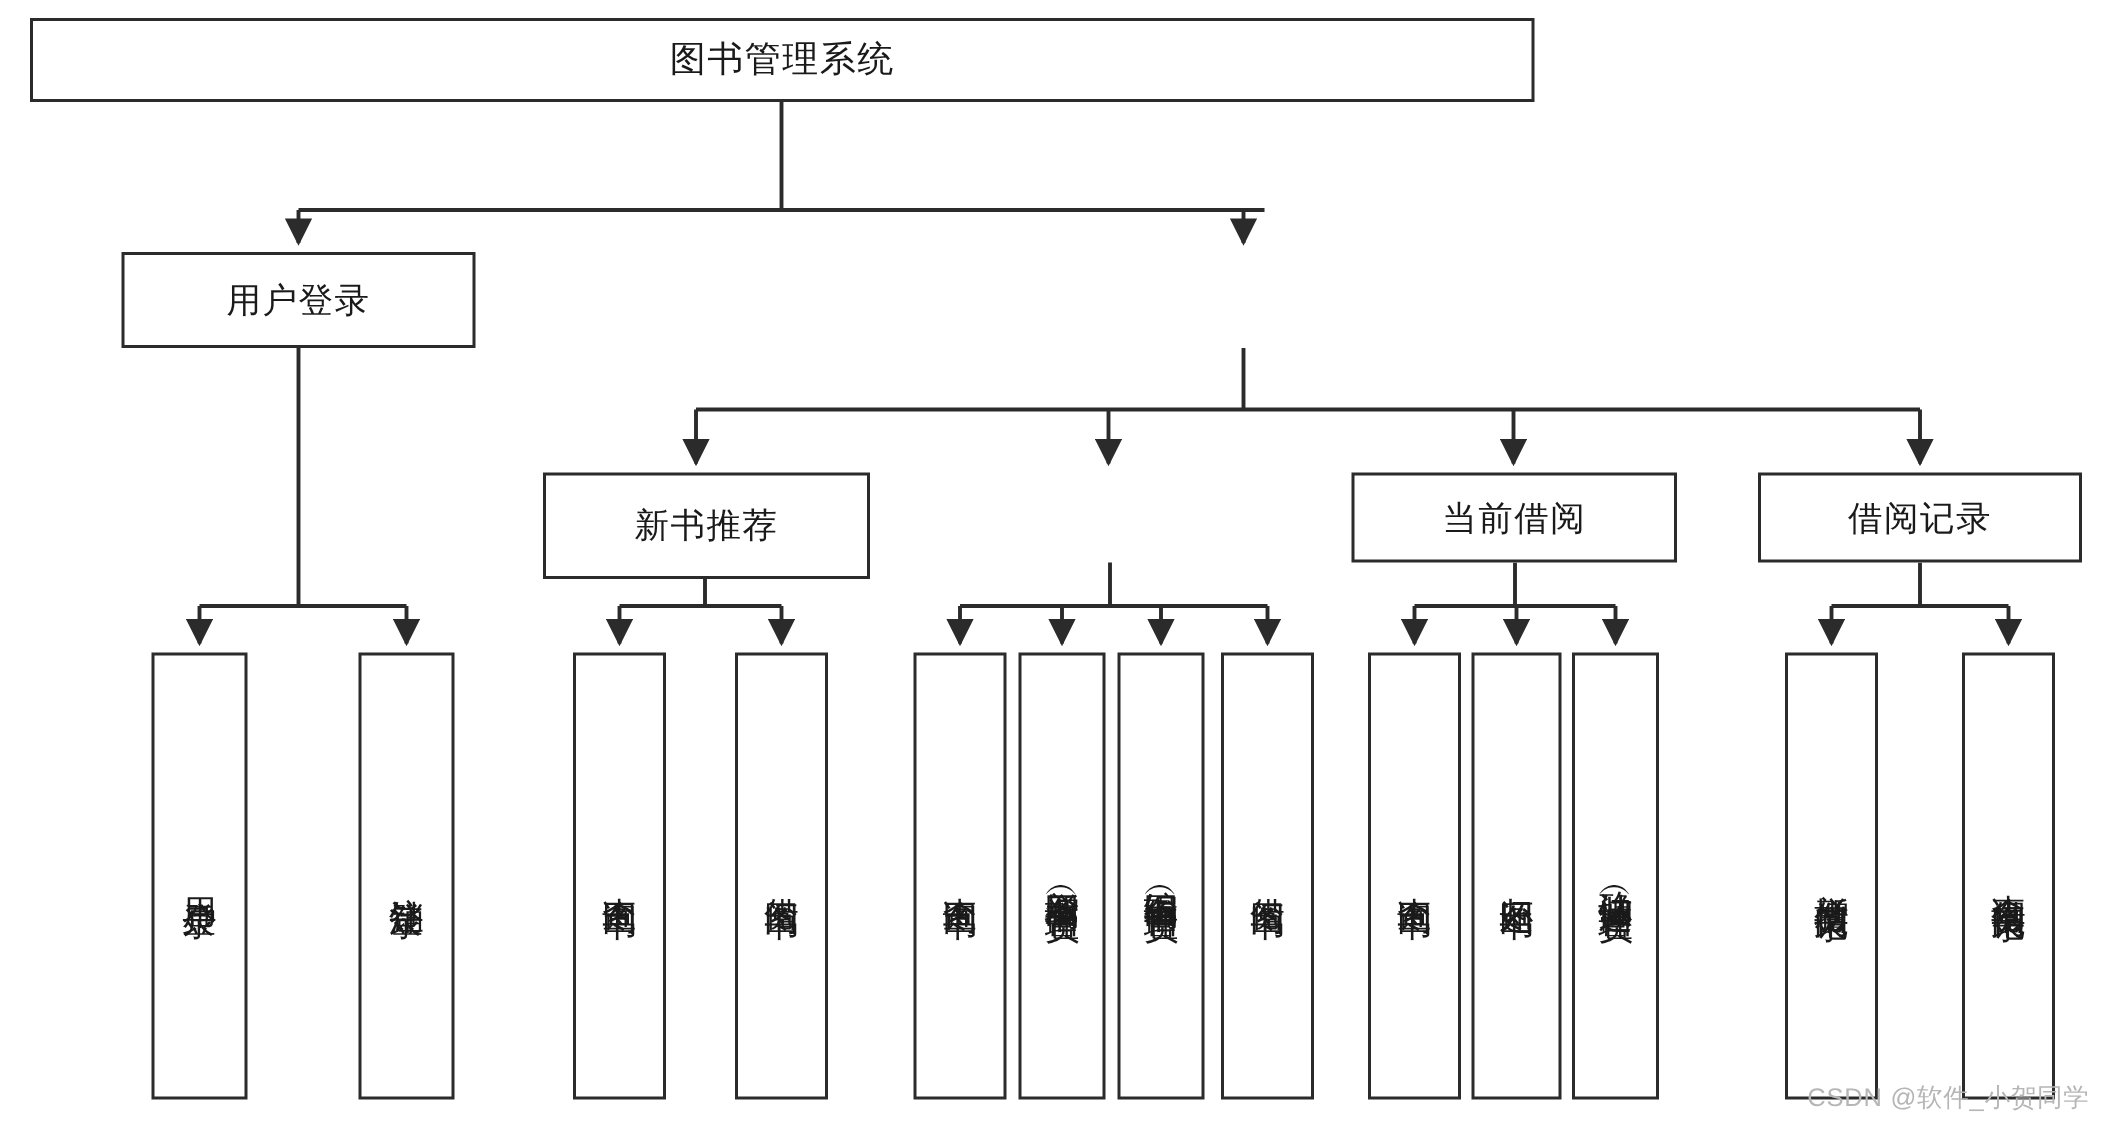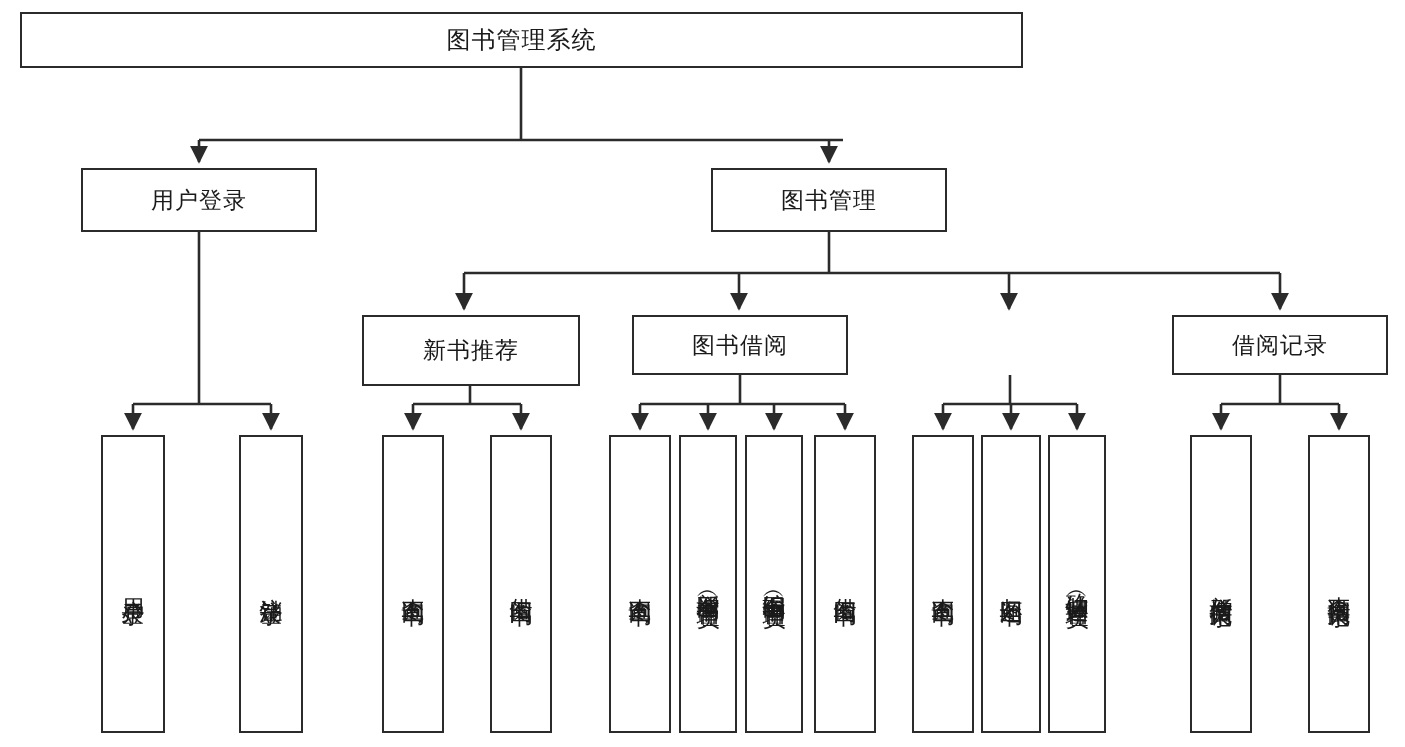--- a/index.html
+++ b/index.html
@@ -124,29 +124,26 @@
     </g>
   </svg>
 
   <div class="node node-h node-root" style="left:20px; top:12px; width:1003px; height:56px;">
     <span class="label">图书管理系统</span>
   </div>
 
   <div class="node node-h" style="left:81px; top:168px; width:236px; height:64px;">
     <span class="label">用户登录</span>
   </div>
-  <div class="node node-h" style="left:711px; top:168px; width:236px; height:64px;">
-    <span class="label">图书管理</span>
-  </div>
 
   <div class="node node-h" style="left:362px; top:315px; width:218px; height:71px;">
     <span class="label">新书推荐</span>
   </div>
-  <div class="node node-h" style="left:632px; top:315px; width:216px; height:60px;">
-    <span class="label">图书借阅</span>
+  <div class="node node-h" style="left:901px; top:315px; width:217px; height:60px;">
+    <span class="label">当前借阅</span>
   </div>
   <div class="node node-h" style="left:1172px; top:315px; width:216px; height:60px;align-items:center;">
     <span class="label">借阅记录</span>
   </div>
 
   <div class="node node-v" style="left:101px; top:435px; width:64px; height:298px;">
     <span class="label">用户登录</span>
   </div>
   <div class="node node-v" style="left:239px; top:435px; width:64px; height:298px;">
     <span class="label">注销登录</span>
@@ -182,14 +179,15 @@
     <span class="label">确认归还（管理员）</span>
   </div>
 
   <div class="node node-v" style="left:1190px; top:435px; width:62px; height:298px;">
     <span class="label">新增借阅记录</span>
   </div>
   <div class="node node-v" style="left:1308px; top:435px; width:62px; height:298px;">
     <span class="label">查询借阅记录</span>
   </div>
 
+  <div class="watermark">CSDN @软件_小贺同学</div>
 
 </div>
 
 </body></html>

